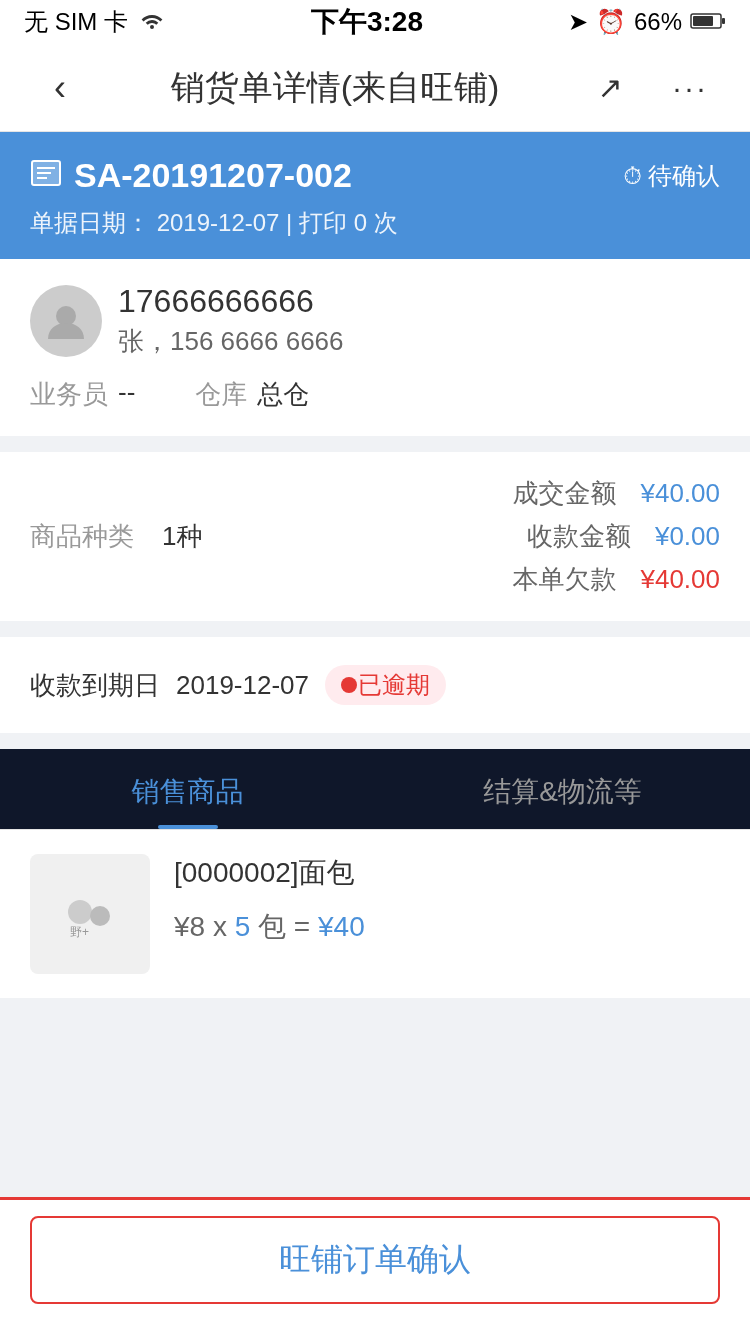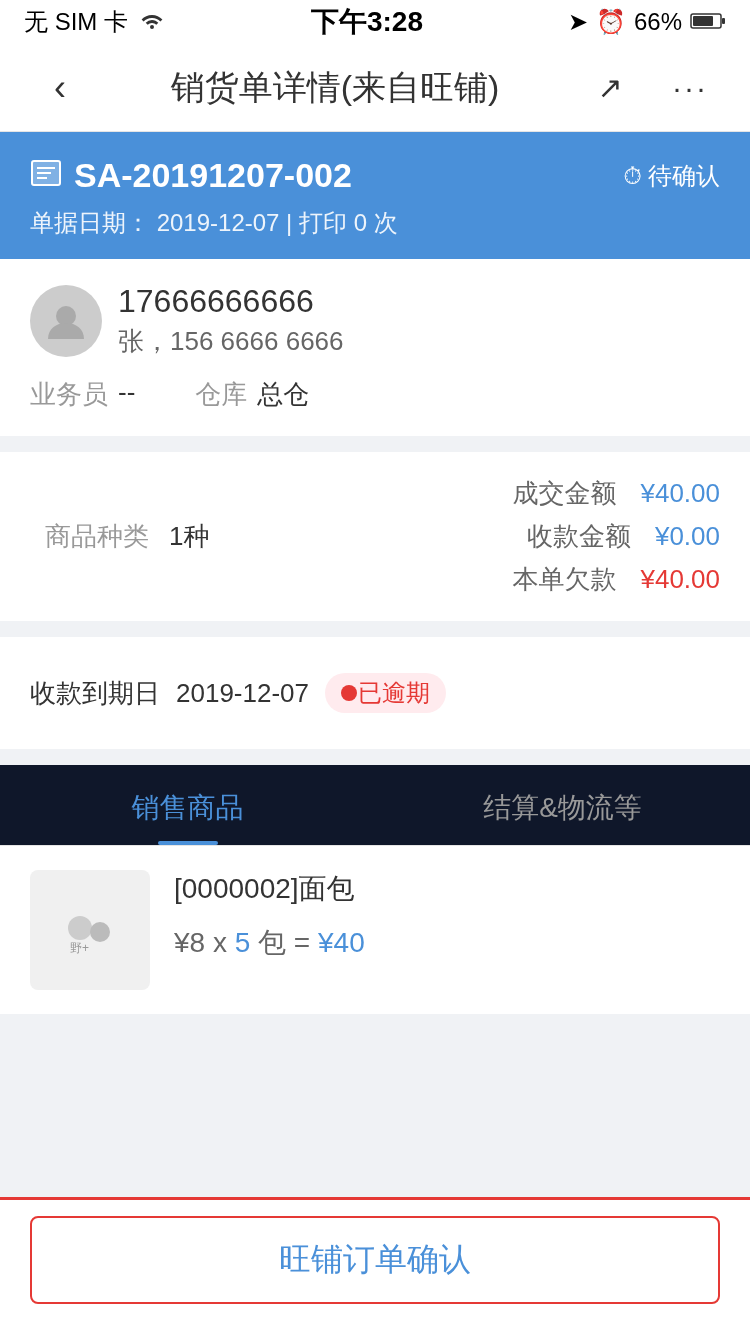--- a/index.html
+++ b/index.html
@@ -154,24 +154,23 @@
     .summary-section {
       background: #fff;
       padding: 24px 30px;
       display: flex;
       margin-bottom: 16px;
     }
     .summary-left {
       flex: 1;
       display: flex;
       align-items: center;
-      gap: 20px;
+      gap: 28px;
       font-size: 26px;
       color: #666;
-      margin-left: 15px;
     }
     .summary-label { color: #999; }
     .summary-value { color: #333; font-weight: 500; }
     .summary-right {
       display: flex;
       flex-direction: column;
       gap: 8px;
       align-items: flex-end;
       font-size: 26px;
       justify-content: center;
@@ -182,21 +181,21 @@
       gap: 24px;
       align-items: center;
     }
     .amount-label { color: #666; }
     .amount-val-blue { color: #4a90d9; font-weight: 500; }
     .amount-val-red { color: #e53935; font-weight: 500; }
 
     
     .due-section {
       background: #fff;
-      padding: 36px 30px;
+      padding: 28px 30px;
       display: flex;
       align-items: center;
       gap: 16px;
       margin-bottom: 16px;
       font-size: 26px;
       color: #333;
     }
     .overdue-badge {
       background: #ffebee;
       color: #e53935;

